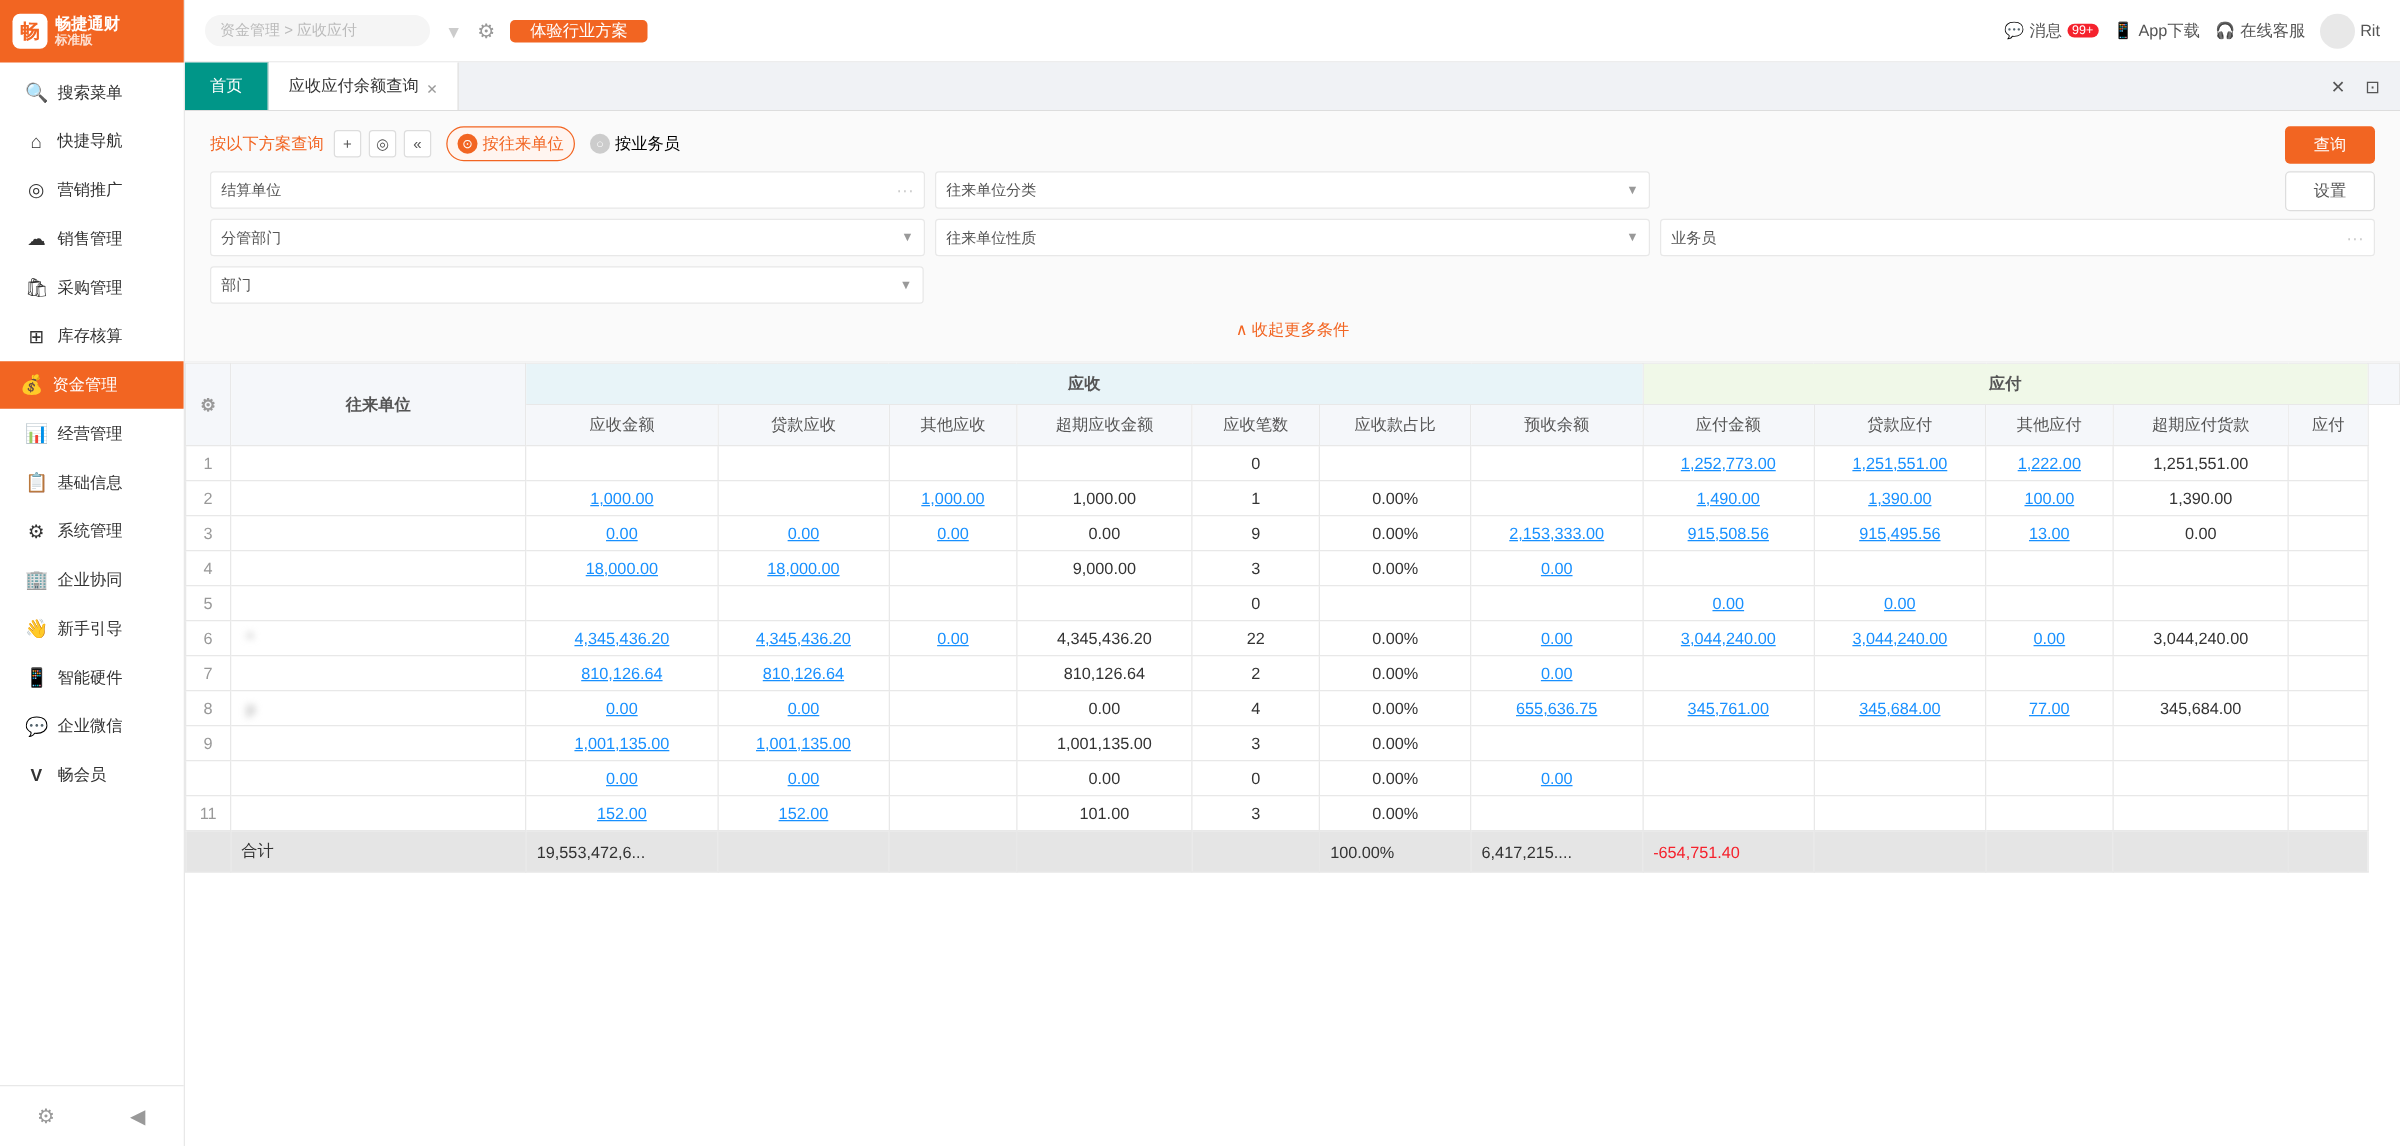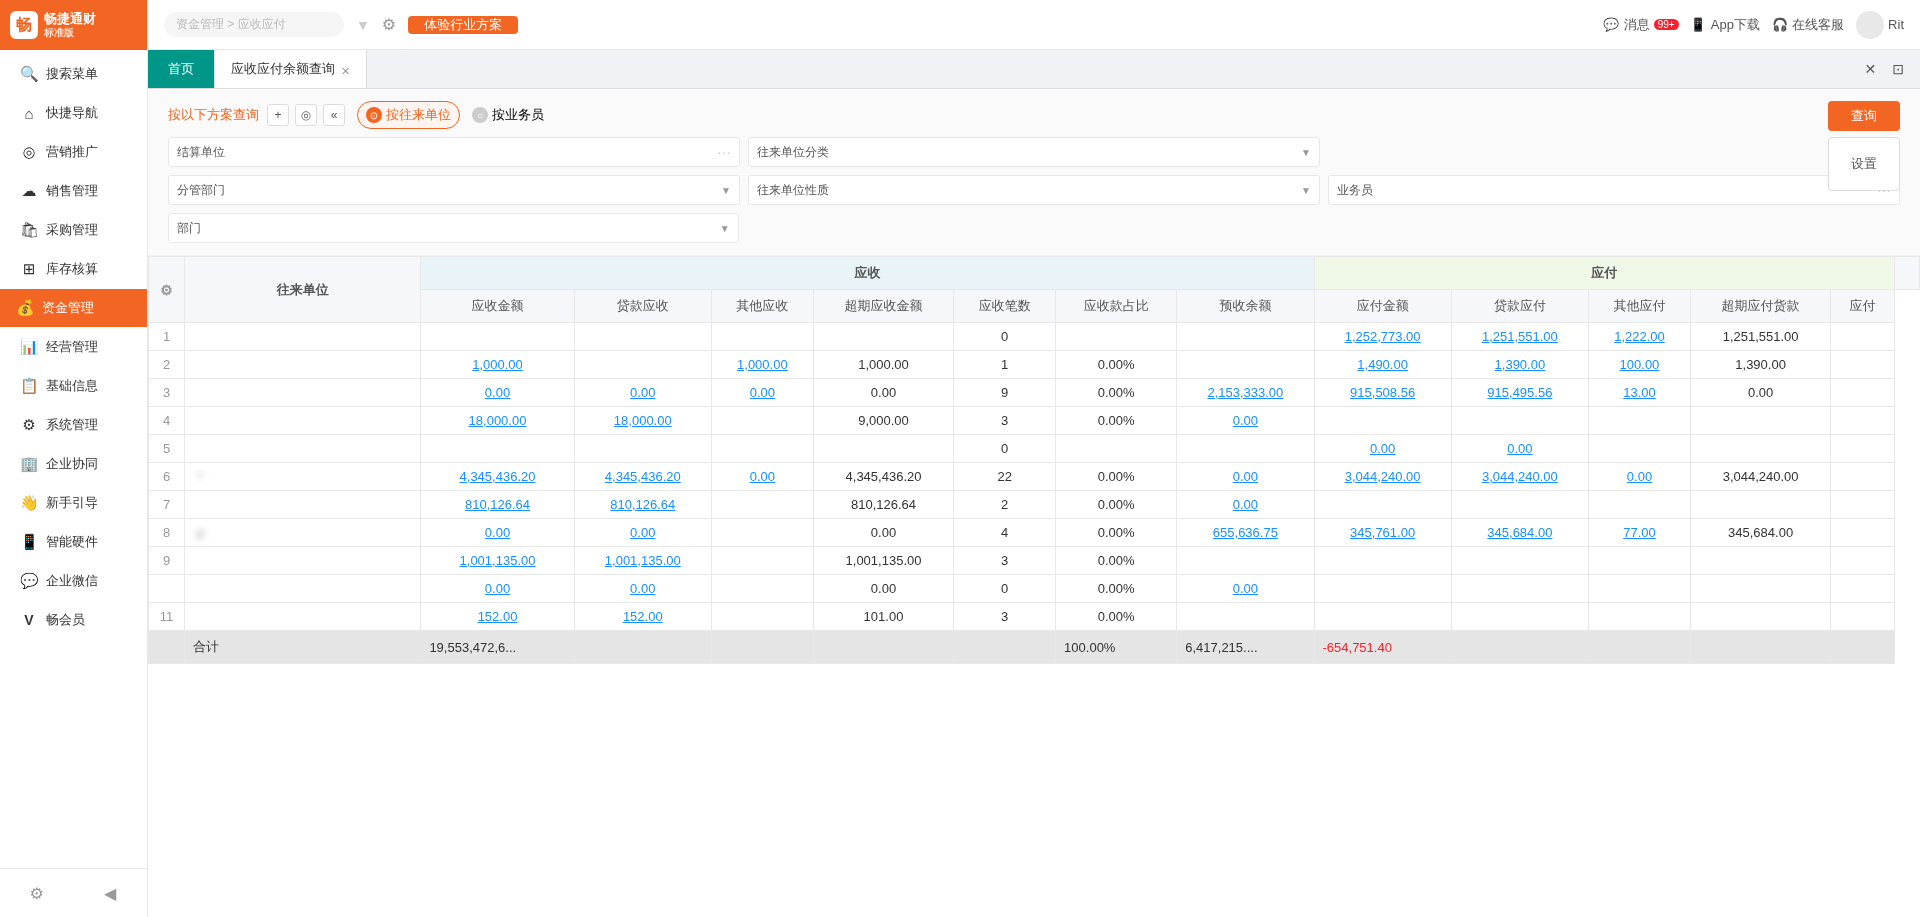--- a/index.html
+++ b/index.html
@@ -313,21 +313,21 @@
       padding: 6px 20px;
       cursor: pointer;
       font-size: 13px;
       width: 72px;
     }
     .settings-btn {
       background: #fff;
       color: #555;
       border: 1px solid #ddd;
       border-radius: 4px;
-      padding: 17px 20px;
+      padding: 6px 20px;
       cursor: pointer;
       font-size: 13px;
       width: 72px;
     }
 
     
     .table-container {
       flex: 1;
       overflow: auto;
       padding: 0 0 0 0;
@@ -563,20 +563,24 @@
       </div>
 
       <div style="margin-top:8px; display:flex; align-items:center; gap:8px;">
         <div class="filter-field" style="width:calc(33.3% - 6px);">
           <span class="field-label">部门</span>
           <input class="field-input" type="text" style="">
           <span class="field-arrow">▼</span>
         </div>
       </div>
 
+      <div class="collapse-bar" style="margin-top:8px;">
+        <span>∧</span>
+        <span>收起更多条件</span>
+      </div>
 
       <div class="query-btn-area">
         <button class="query-btn">查询</button>
         <button class="settings-btn">设置</button>
       </div>
     </div>
 
     <div class="table-container">
       <table>
         <thead>

